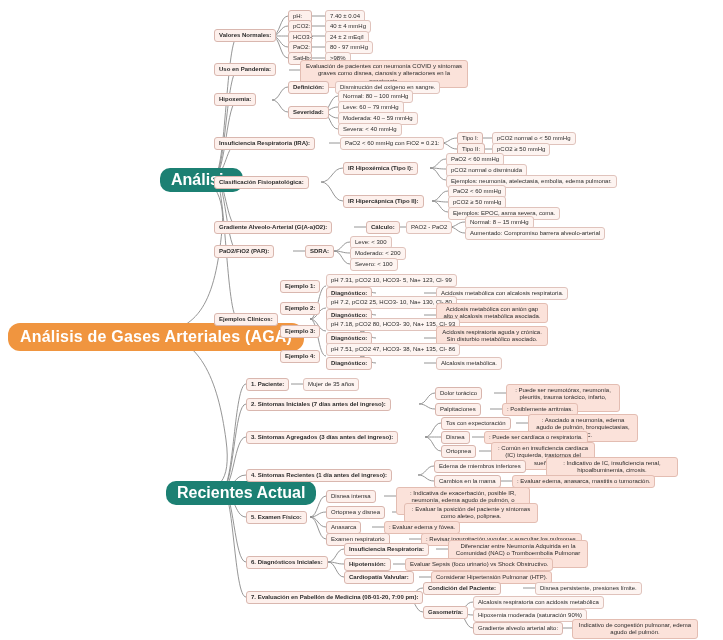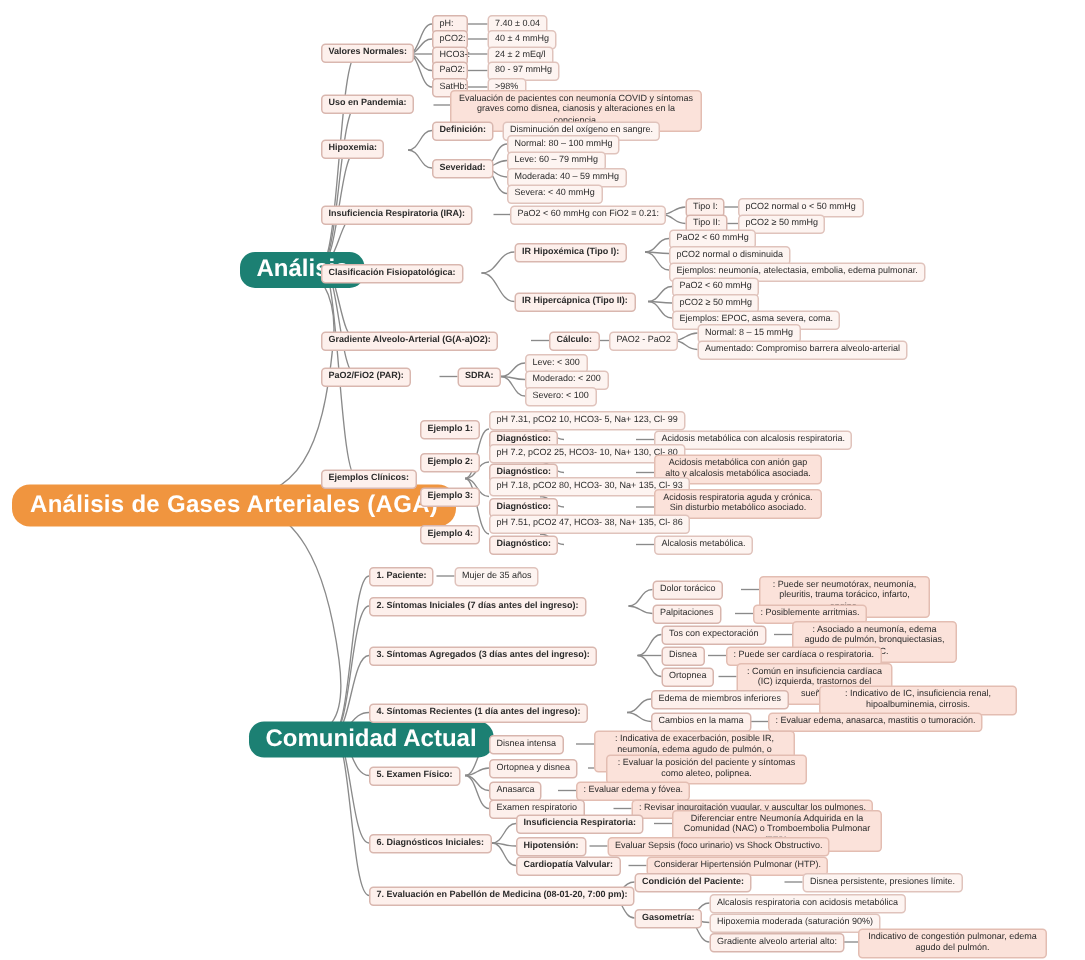--- a/index.html
+++ b/index.html
@@ -163,21 +163,21 @@
       <path d="M457,612 C465,612 465,615 473,615"></path>
       <path d="M457,612 C465,612 465,628 473,628"></path>
       <path d="M560,628 L572,628"></path>
     </g>
   </svg>
 
   <div class="root" style="left:8px;top:323px;">Análisis de Gases Arteriales (AGA)</div>
 
   <div class="branch" style="left:160px;top:168px;">Análisis</div>
 
-  <div class="branch" style="left:166px;top:481px;">Comunidad Actual</div>
+  <div class="branch" style="left:166px;top:481px;">Recientes Actual</div>
 
   <div class="node lbl" style="left:214px;top:29px;font-size:6px;">Valores Normales:</div>
   <div class="node" style="left:288px;top:10px;font-size:6px;width:24px;">pH:</div>
   <div class="node val" style="left:325px;top:10px;font-size:6px;">7.40 ± 0.04</div>
   <div class="node" style="left:288px;top:20px;font-size:6px;width:24px;">pCO2:</div>
   <div class="node val" style="left:325px;top:20px;font-size:6px;">40 ± 4 mmHg</div>
   <div class="node" style="left:288px;top:31px;font-size:6px;width:24px;">HCO3-:</div>
   <div class="node val" style="left:325px;top:31px;font-size:6px;">24 ± 2 mEq/l</div>
   <div class="node" style="left:288px;top:41px;font-size:6px;width:24px;">PaO2:</div>
   <div class="node val" style="left:325px;top:41px;font-size:6px;">80 - 97 mmHg</div>

